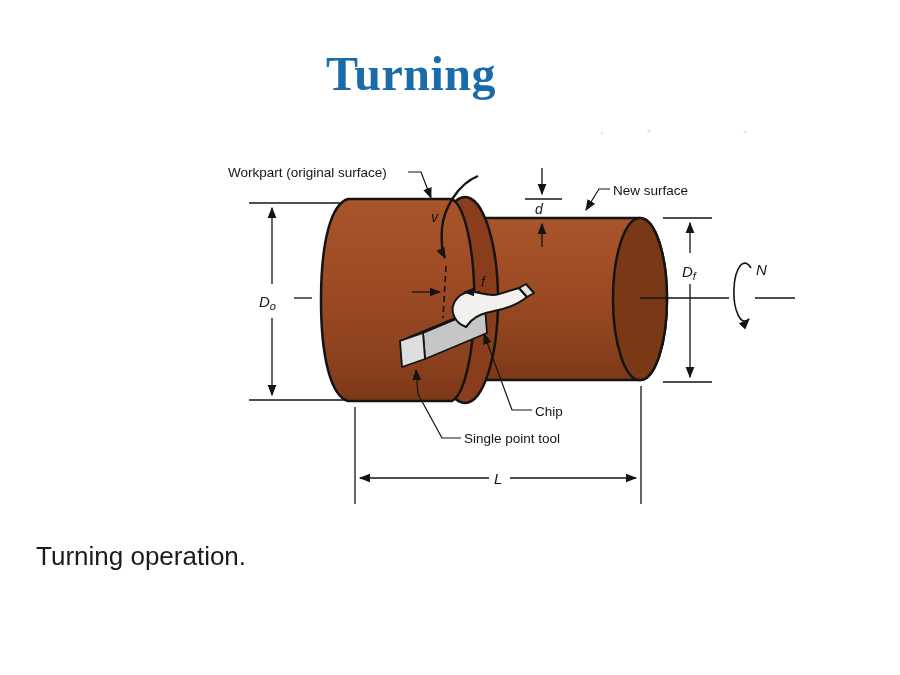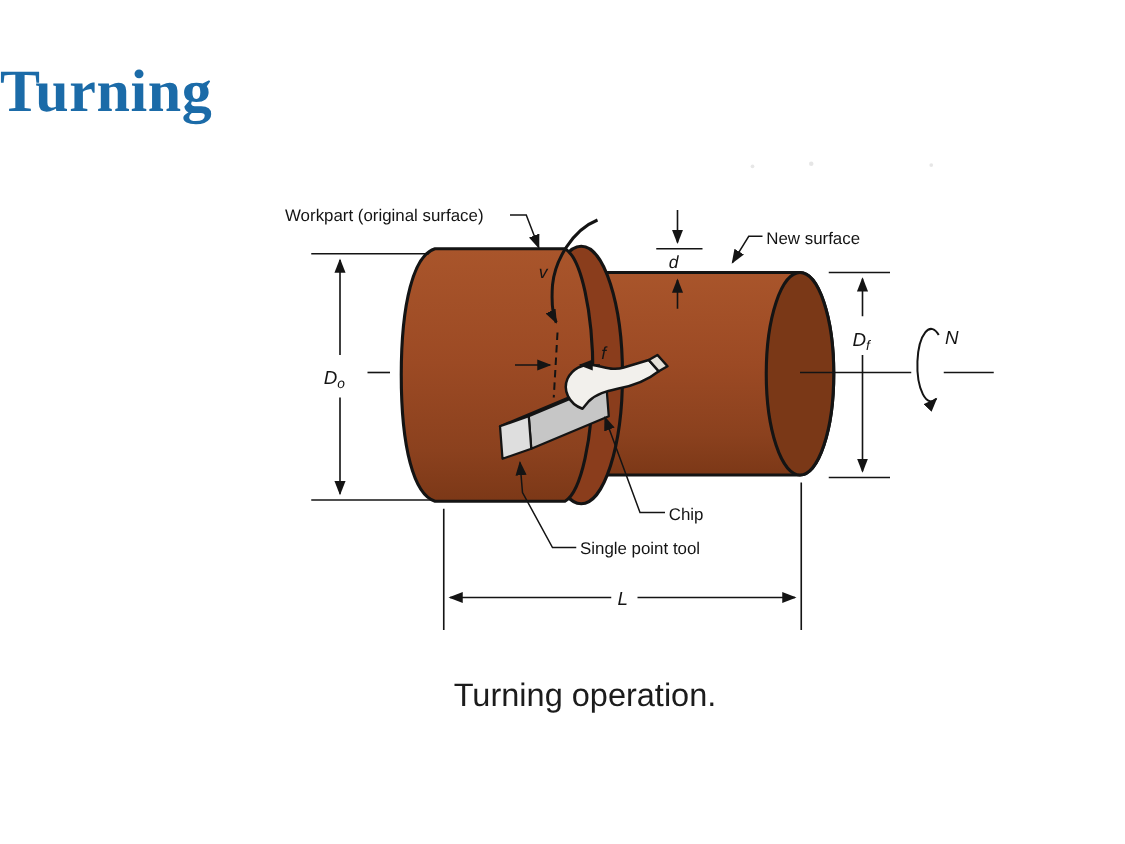--- a/index.html
+++ b/index.html
@@ -2,26 +2,26 @@
 <html><head>
 <meta charset="utf-8">
 <style>
   html,body{margin:0;padding:0;}
   body{
     width:900px;height:675px;position:relative;overflow:hidden;
     background:#ffffff;font-family:"Liberation Sans",sans-serif;
   }
   .title{
     position:absolute;top:50px;left:0;width:822px;margin:0;
-    text-align:left;font-family:"Liberation Serif",serif;font-weight:bold;
+    text-align:center;font-family:"Liberation Serif",serif;font-weight:bold;
     font-size:48px;line-height:1;color:#1B6BA8;letter-spacing:0.5px;
   }
   .caption{
     position:absolute;top:541px;left:36px;width:864px;margin:0;
-    text-align:center;font-size:26px;color:#1c1c1c;
+    text-align:left;font-size:26px;color:#1c1c1c;
   }
   svg.diagram{position:absolute;left:0;top:0;}
   svg text{fill:#141414;font-family:"Liberation Sans",sans-serif;font-size:13.5px;}
   svg text.math{font-style:italic;font-size:14px;}
   svg text.mathbig{font-style:italic;font-size:15px;}
   .ln{stroke:#141414;stroke-width:1.3;fill:none;}
   .ldr{stroke:#141414;stroke-width:1.2;fill:none;}
   .outline{stroke:#141414;stroke-width:2.5;}
 </style>
 </head>

